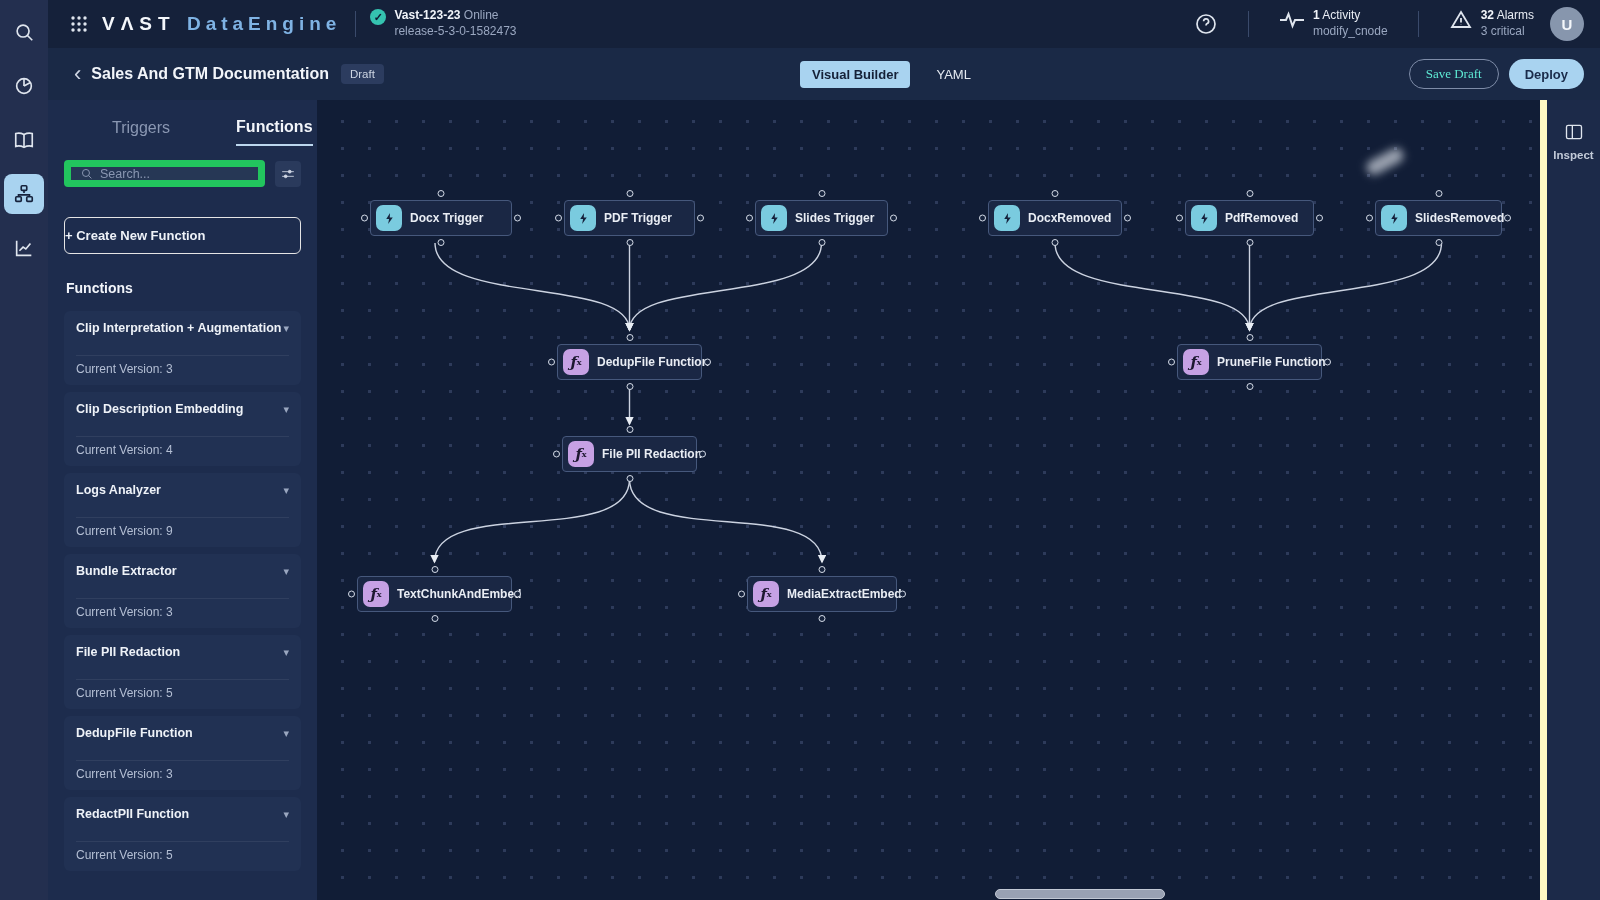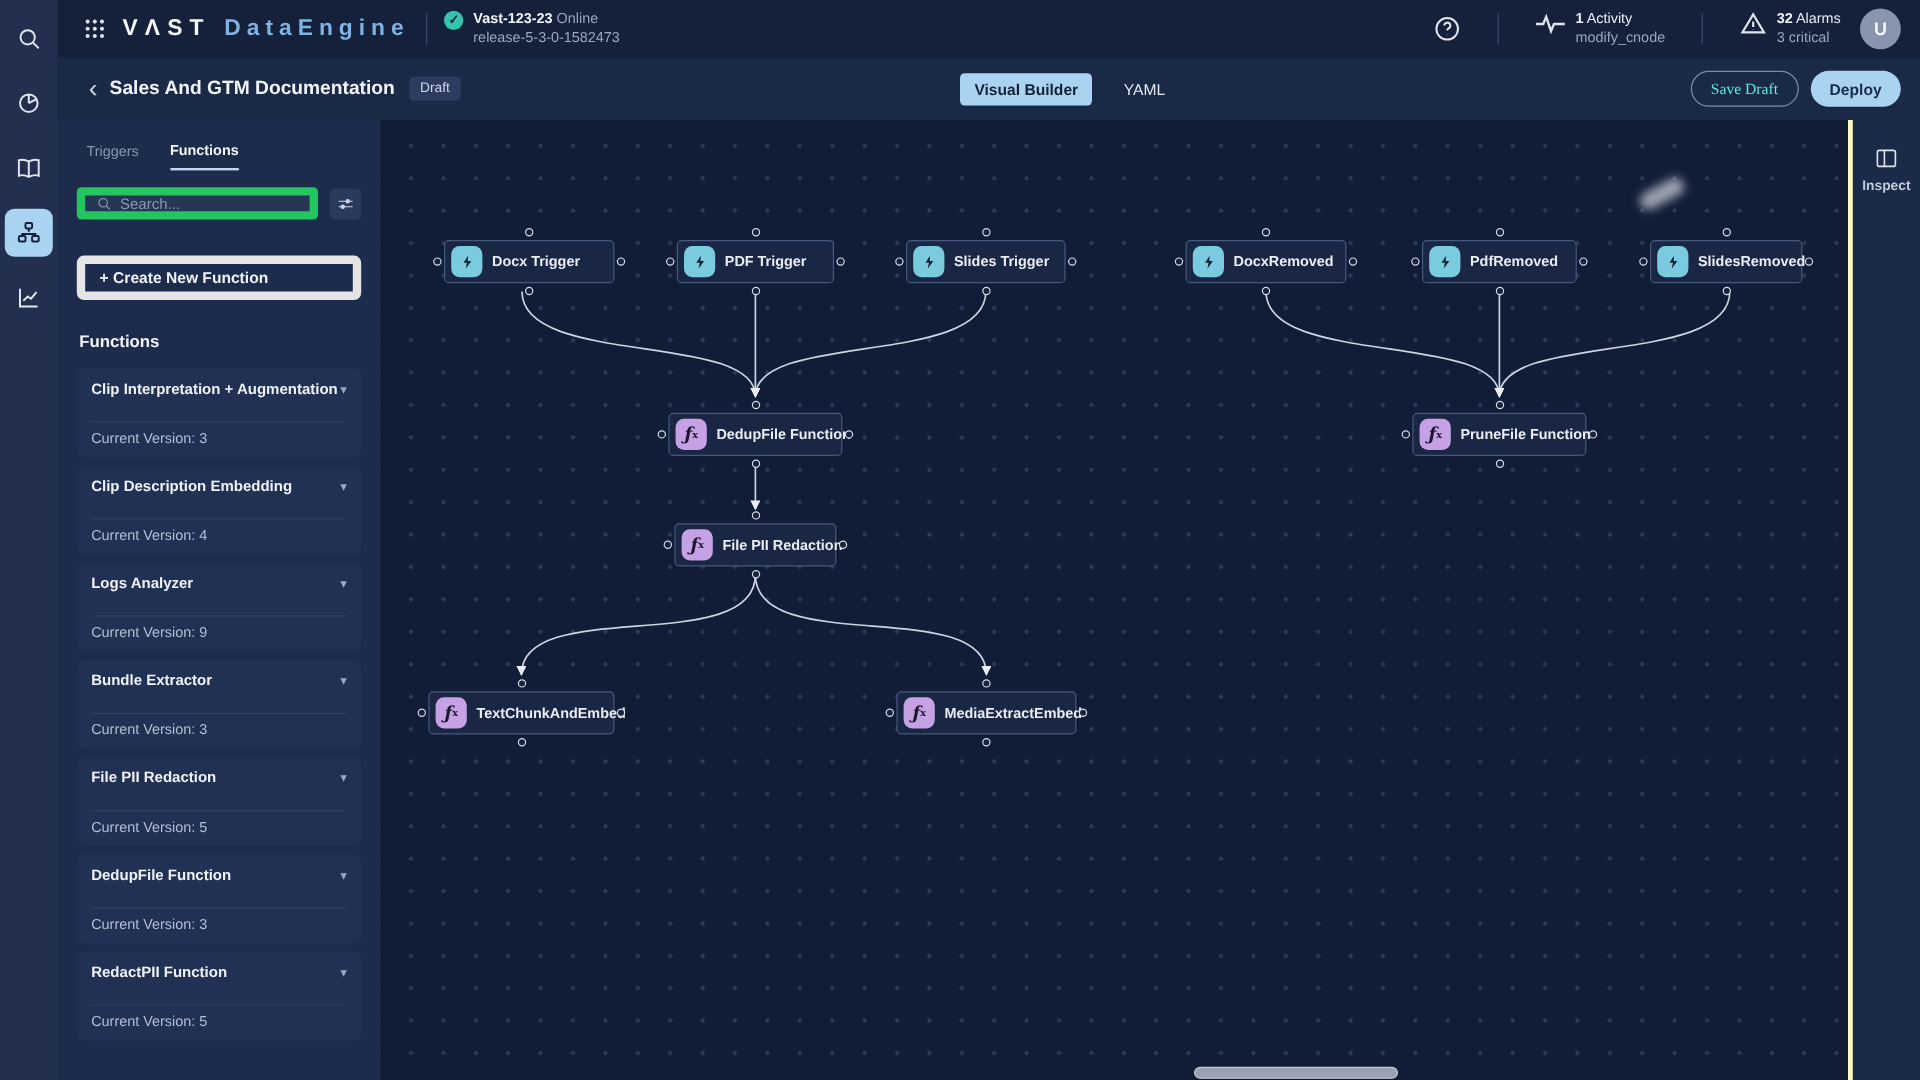--- a/index.html
+++ b/index.html
@@ -64,35 +64,35 @@
     padding:6px 16px; border-radius:15px; cursor:pointer; font-family:Liberation Serif, serif;text-align:right;}
   .btn-primary { background:#a9d3f0; border:none; color:#1a2b4a; font-size:13px; font-weight:600;
     padding:6px 16px; border-radius:15px; cursor:pointer; font-family:inherit;}
 
   
   .panel {
     position:absolute; left:48px; top:100px; width:269px; height:800px;
     background:#1d2c4d; padding:18px 16px; overflow:hidden; z-index:10;
   }
   .panel-tabs { display:flex; gap:26px; padding-left:8px; }
-  .ptab { font-size:12px; color:#8a97b2; padding-bottom:8px; cursor:pointer; background:none; border:none; font-family:inherit;}
+  .ptab { font-size:16px; color:#8a97b2; padding-bottom:8px; cursor:pointer; background:none; border:none; font-family:inherit;margin-left:40px;}
   .ptab.active { color:#f2f5fa; font-weight:bold; border-bottom:2px solid #bcd7ee; }
   .search-row { display:flex; align-items:center; gap:10px; margin-top:14px; }
   .search-box { flex:1; display:flex; align-items:center; gap:7px; background:#263755;
     border:7px solid #22c55e; border-radius:4px; height:27px; padding:0 9px; }
   .search-box svg { stroke:#8a97b2; fill:none; stroke-width:1.8; flex:none;}
   .search-box input { background:transparent; border:none; outline:none; color:#c6cfdf;
     font-size:12.5px; width:100%; font-family:inherit;}
   .search-box input::placeholder { color:#8a97b2; }
   .filter-btn { width:26px; height:26px; background:#2a3a5c; border:none; border-radius:4px;
     display:flex; align-items:center; justify-content:center; cursor:pointer; }
   .filter-btn svg { stroke:#cfd6e4; fill:#cfd6e4; stroke-width:1.5; }
   .create-btn { margin-top:30px; width:100%; height:37px; background:transparent;
-    border:7px solid #e5e5e5; border-radius:6px; color:#eef2f8; font-size:13px; font-weight:600;
-    text-align:left; padding-left:12px; cursor:pointer; font-family:inherit;}
+    border:1px solid #e5e5e5; border-radius:6px; color:#eef2f8; font-size:13px; font-weight:600;
+    text-align:left; padding-left:0; cursor:pointer; font-family:inherit;}
   .panel-section { margin-top:26px; font-size:14px; font-weight:bold; color:#f2f5fa; padding-left:2px;}
   .fn-list { margin-top:15px; display:flex; flex-direction:column; gap:7px; }
   .fn-card { background:#213153; border-radius:6px; padding:10px 12px 9px; cursor:pointer; }
   .fn-card-head { display:flex; align-items:center; justify-content:space-between;
     padding-bottom:20px; border-bottom:1px solid rgba(255,255,255,0.07); }
   .fn-name { font-size:12.5px; font-weight:bold; color:#eef2f8; }
   .fn-chev { color:#9aa7c0; font-size:11px; }
   .fn-ver { margin-top:6px; font-size:12px; color:#b4bfd4; }
 
   
@@ -124,21 +124,21 @@
 
   .cursor-smudge { position:absolute; left:1048px; top:54px; width:40px; height:15px;
     background:rgba(244,248,255,0.6); border-radius:8px; filter:blur(4px);
     transform:rotate(-28deg); z-index:6;}
   .hscroll { position:absolute; left:678px; bottom:1px; width:170px; height:10px;
     background:#99a1b3; border:1px solid #c2c8d4; border-radius:5px; z-index:7; cursor:grab;}
 
   
   .inspect {
     position:absolute; right:0; top:100px; width:60px; height:800px;
-    background:#1c2a49; border-left:4px solid #fef9c3; z-index:12;
+    background:#1c2a49; border-left:7px solid #fef9c3; z-index:12;
     display:flex; flex-direction:column; align-items:center; padding-top:22px; gap:7px;
     cursor:pointer;
   }
   .inspect svg { stroke:#dfe5ee; fill:none; stroke-width:1.6; }
   .inspect-label { font-size:11.5px; font-weight:600; color:#c3cbd9; }
 </style>
 </head>
 <body>
 
 <nav class="rail">

